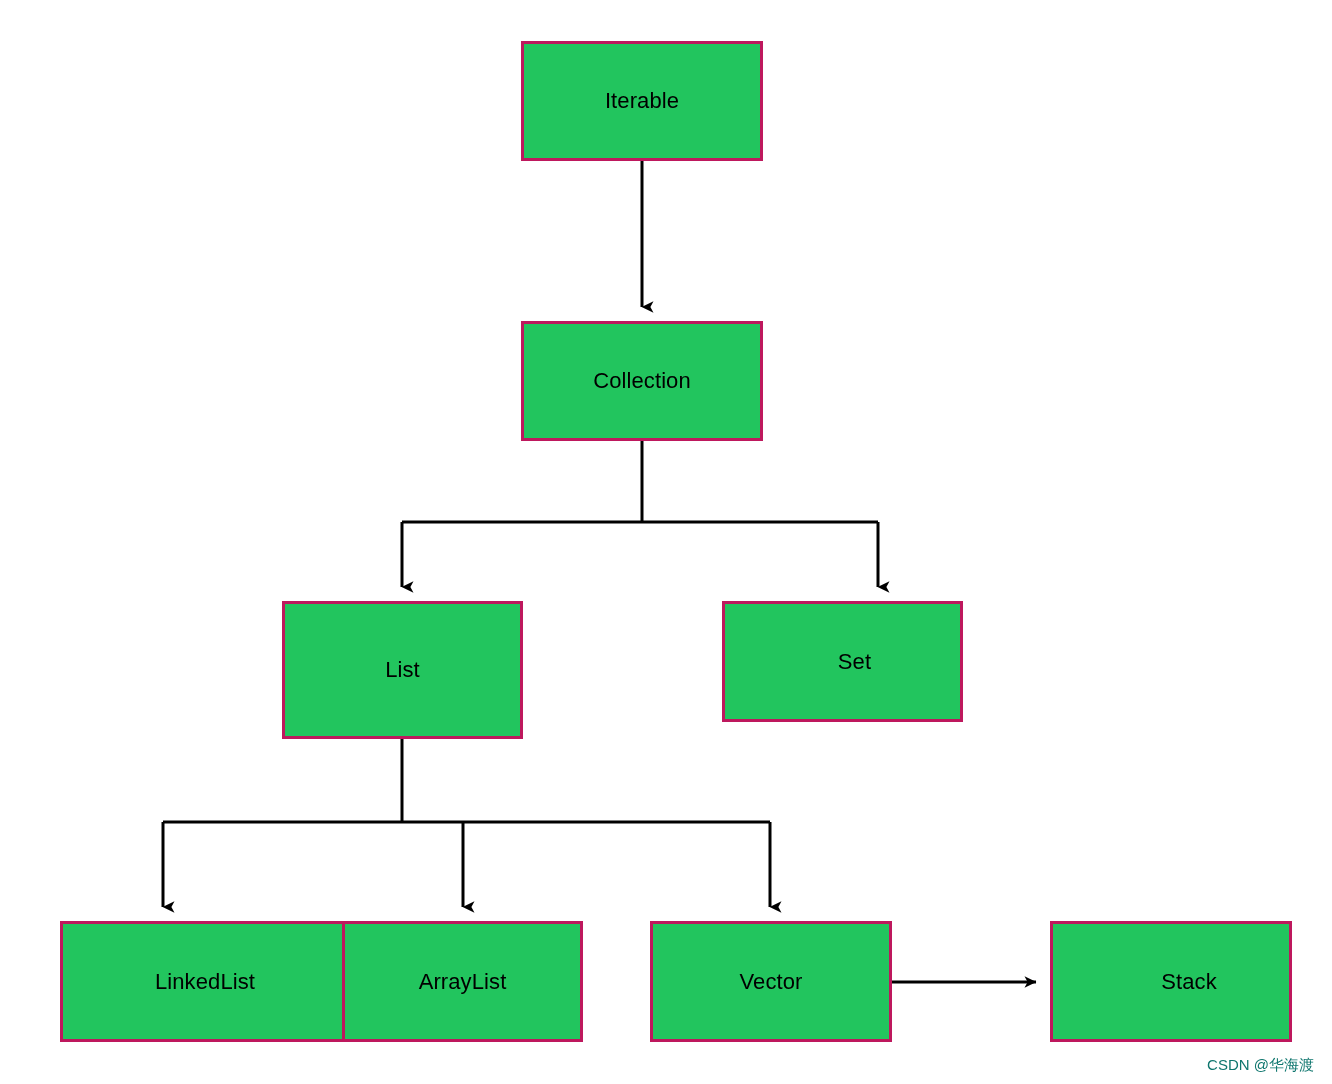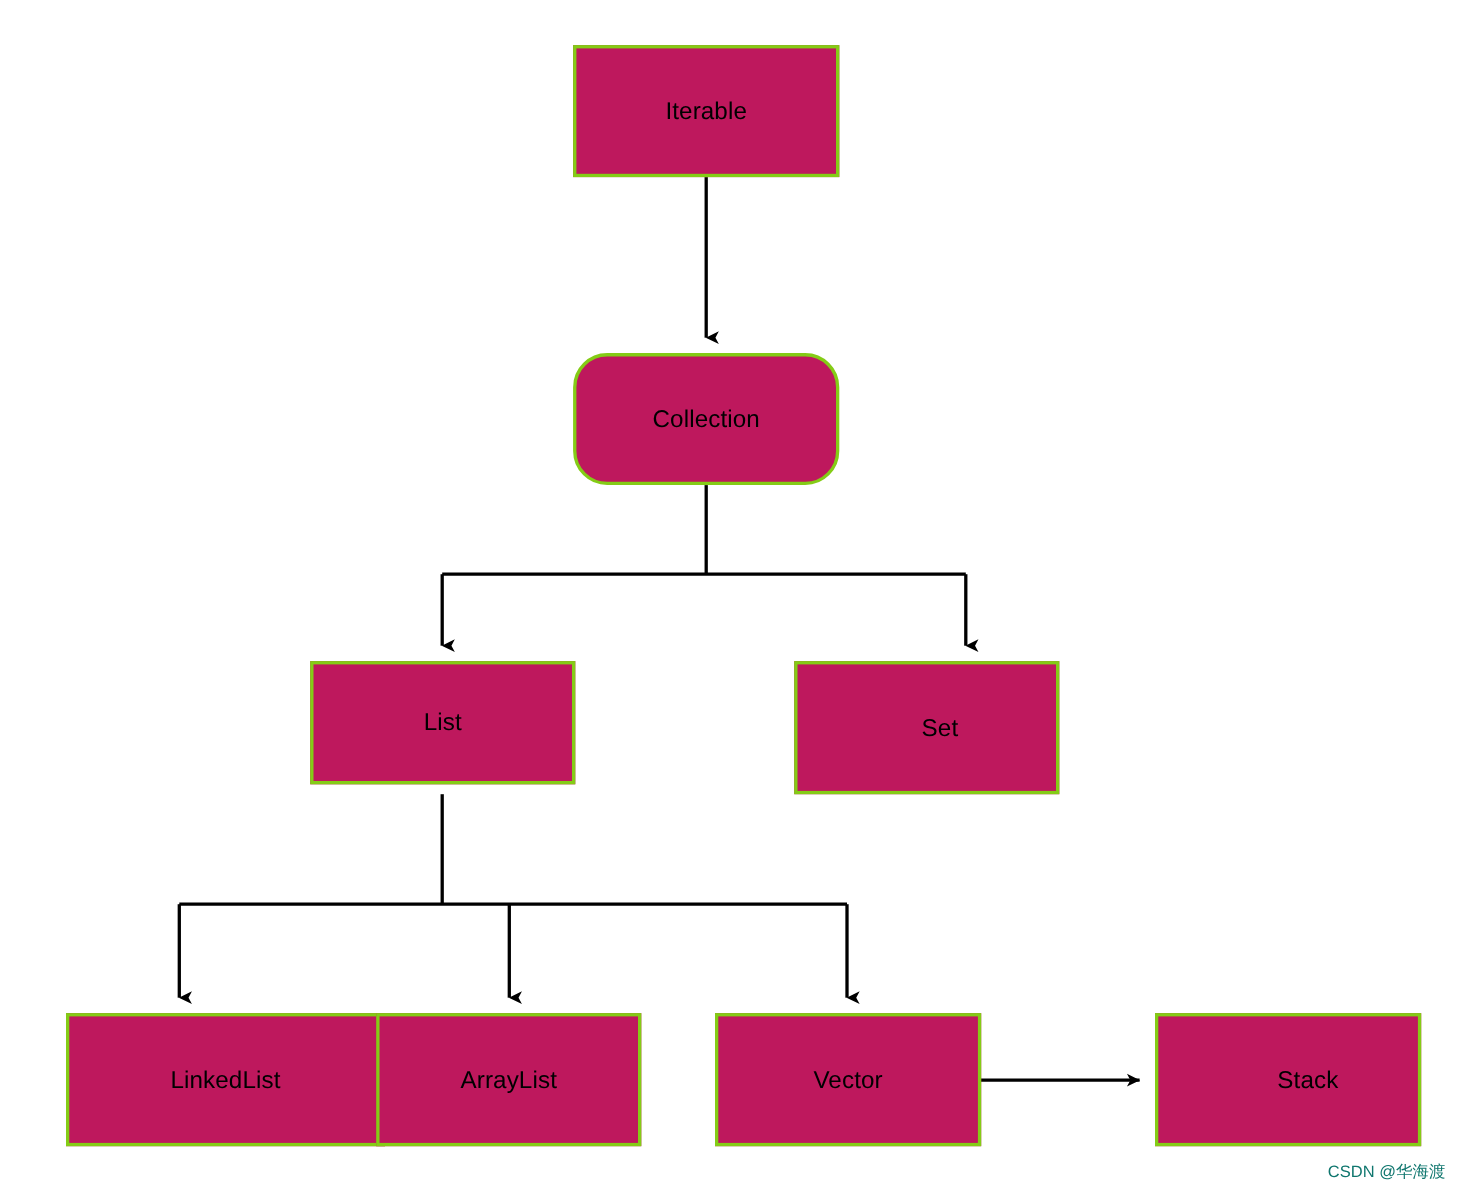--- a/index.html
+++ b/index.html
@@ -23,22 +23,22 @@
   #diagram-svg {
     position: absolute;
     left: 0;
     top: 0;
     width: 1332px;
     height: 1084px;
   }
   .node-box {
     position: absolute;
     box-sizing: border-box;
-    border: 3px solid #84cc16;
-    background: #be185d;
+    border: 3px solid #be185d;
+    background: #22c55e;
     display: flex;
     align-items: center;
     justify-content: center;
   }
   .node-label {
     font-family: "Liberation Sans", sans-serif;
     font-size: 22px;
     color: #000000;
     line-height: 1;
     letter-spacing: 0.1px;
@@ -86,25 +86,25 @@
       <path d="M 770 822 L 770 907" marker-end="url(#arrowDown)"></path>
 
       <path d="M 891 982 L 1036 982" marker-end="url(#arrowRight)"></path>
     </g>
   </svg>
 
   <div class="node-box" style="left:521px; top:41px; width:242px; height:120px;">
     <span class="node-label">Iterable</span>
   </div>
 
-  <div class="node-box" style="left:521px; top:321px; width:242px; height:120px;border-radius:31px;">
+  <div class="node-box" style="left:521px; top:321px; width:242px; height:120px;">
     <span class="node-label">Collection</span>
   </div>
 
-  <div class="node-box" style="left:282px; top:601px; width:241px; height:112px;">
+  <div class="node-box" style="left:282px; top:601px; width:241px; height:138px;">
     <span class="node-label">List</span>
   </div>
 
   <div class="node-box" style="left:722px; top:601px; width:241px; height:121px;padding-left:24px;">
     <span class="node-label">Set</span>
   </div>
 
   <div class="node-box" style="left:60px; top:921px; width:290px; height:121px;">
     <span class="node-label">LinkedList</span>
   </div>

